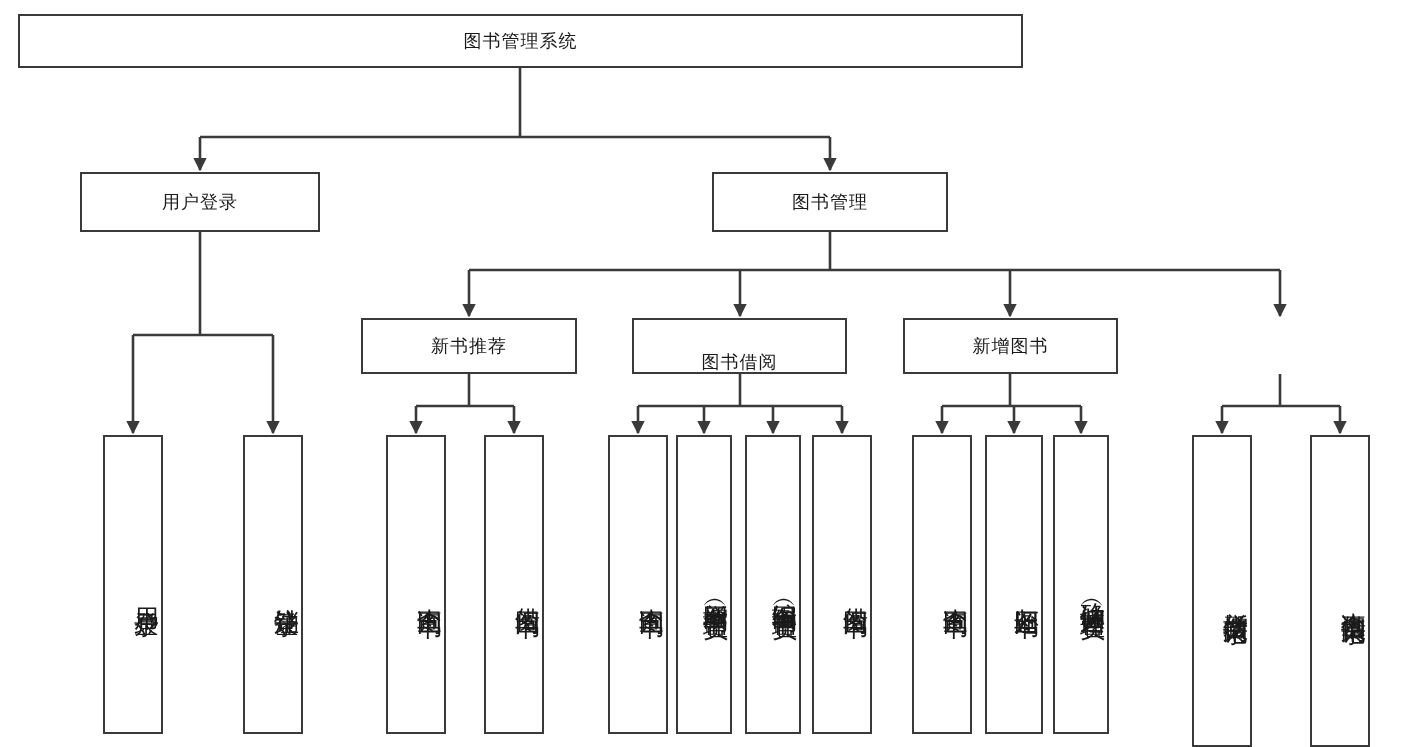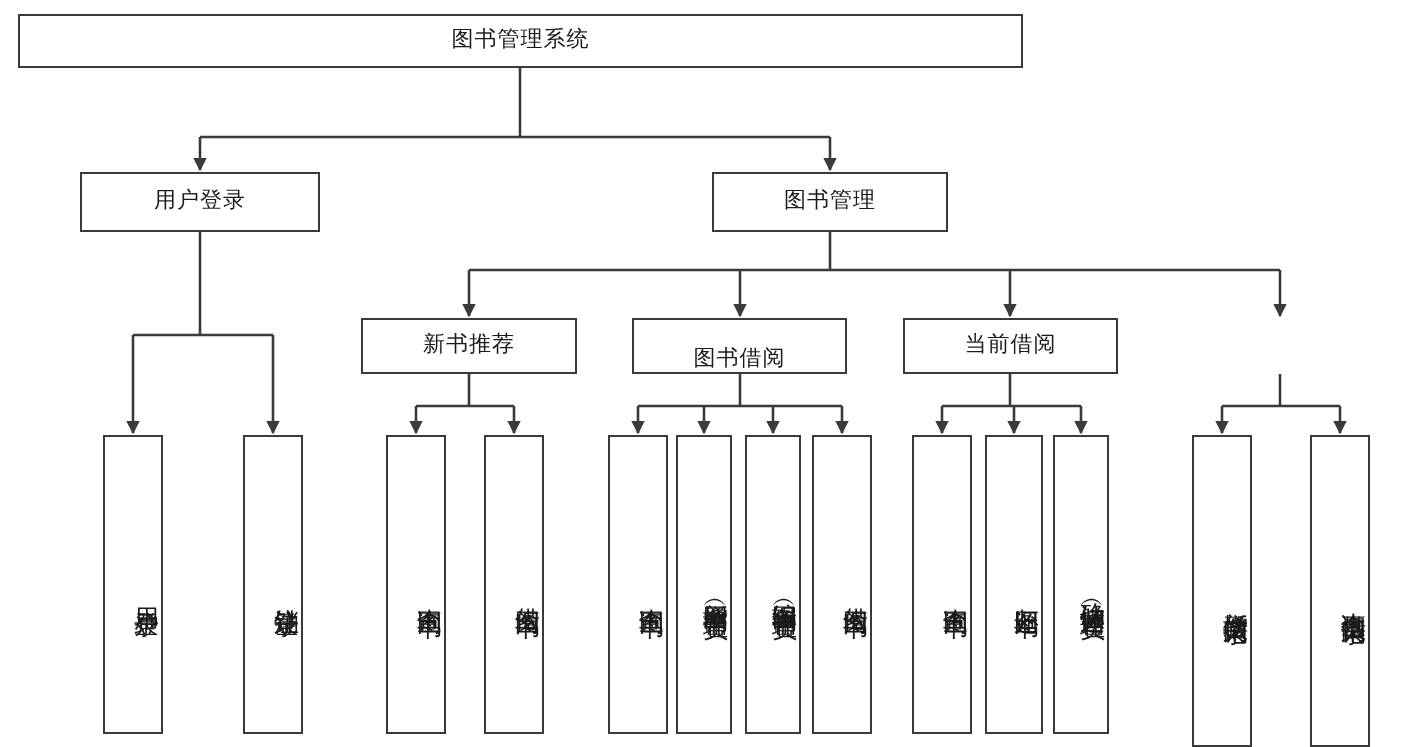--- a/index.html
+++ b/index.html
@@ -25,24 +25,23 @@
   .node {
     position: absolute;
     background: #ffffff;
     border: 2.5px solid #3a3a3a;
     display: flex;
     align-items: center;
     justify-content: center;
     color: #1a1a1a;
   }
   .node.horiz {
-    font-size: 22px;
+    font-size: 18px;
     letter-spacing: 1px;
     line-height: 1.1;
-    font-family: Liberation Mono, monospace;
   }
   .node.vert {
     writing-mode: vertical-rl;
     text-orientation: upright;
     font-size: 25px;
     line-height: 1.16;
     letter-spacing: 2px;
     padding-top: 14px;
     align-items: flex-start;
     justify-content: center;
@@ -129,21 +128,21 @@
     <span class="label">图书管理</span>
   </div>
 
   <div class="node horiz" style="left: 361px; top: 318px; width: 216px; height: 56px;">
     <span class="label">新书推荐</span>
   </div>
   <div class="node horiz" style="left: 632px; top: 318px; width: 215px; height: 56px; align-items: flex-end;">
     <span class="label">图书借阅</span>
   </div>
   <div class="node horiz" style="left: 903px; top: 318px; width: 215px; height: 56px;">
-    <span class="label">当前借阅</span>
+    <span class="label">新增图书</span>
   </div>
 
   <div class="node vert" style="left: 103px; top: 435px; width: 60px; height: 299px;">
     <span class="label">用户登录</span>
   </div>
   <div class="node vert" style="left: 243px; top: 435px; width: 60px; height: 299px;">
     <span class="label">注销登录</span>
   </div>
   <div class="node vert" style="left: 386px; top: 435px; width: 60px; height: 299px;">
     <span class="label">查询图书</span>

